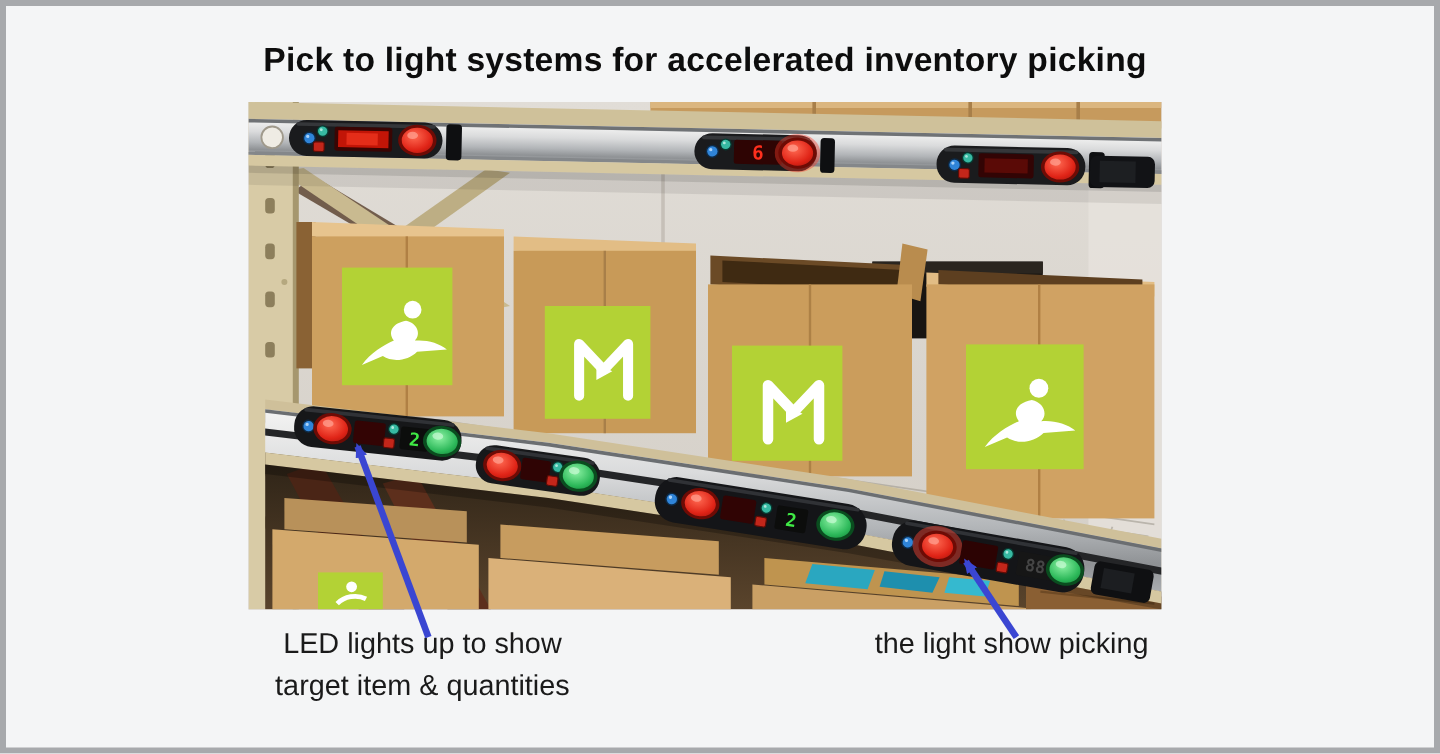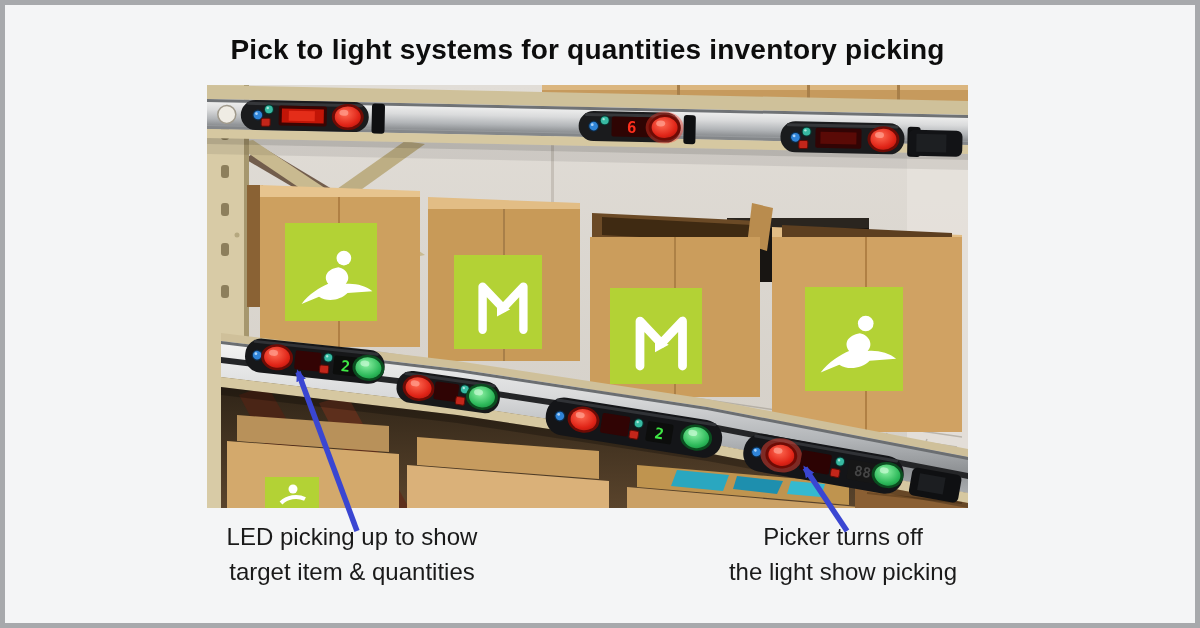--- a/index.html
+++ b/index.html
@@ -25,21 +25,21 @@
   .caption-left{left:202px;top:519px;}
   .caption-right{left:693px;top:519px;}
   .overlay{position:absolute;left:0;top:0;width:1200px;height:628px;pointer-events:none;}
   .led{font-family:"DejaVu Sans Mono",monospace;font-weight:bold;}
 </style>
 </head>
 <body>
 
 <div class="frame">
 
-  <div class="title">Pick to light systems for quantities inventory picking</div>
+  <div class="title">Pick to light systems for accelerated inventory picking</div>
 
   <div class="photo">
     <svg width="761" height="423" viewBox="0 0 761 423" xmlns="http://www.w3.org/2000/svg" xmlns:xlink="http://www.w3.org/1999/xlink">
       <defs>
         <linearGradient id="railMetal" x1="0" y1="0" x2="0" y2="1">
           <stop offset="0" stop-color="#f4f4f3"></stop>
             <stop offset=".35" stop-color="#dadbdc"></stop>
           <stop offset=".65" stop-color="#b2b5b8"></stop>
             <stop offset=".85" stop-color="#8f9295"></stop>
           <stop offset="1" stop-color="#aaadb0"></stop>
@@ -320,25 +320,24 @@
 
         <g transform="translate(706,382) rotate(10)">
           <rect x="0" y="0" width="50" height="28" rx="5" fill="#0f1012"></rect>
           <rect x="8" y="5" width="26" height="17" fill="#1c1e21"></rect>
         </g>
       </g>
     </svg>
   </div>
 
   <div class="caption caption-left">
-    <div>LED picking up to show</div>
+    <div>LED lights up to show</div>
     <div>target item &amp; quantities</div>
   </div>
   <div class="caption caption-right">
-    <div>Picker turns off</div>
     <div>the light show picking</div>
   </div>
 
   <svg class="overlay" viewBox="0 0 1200 628" xmlns="http://www.w3.org/2000/svg">
     <defs>
       <marker id="arrowHead" markerWidth="12" markerHeight="10" refX="9" refY="5" orient="auto" markerUnits="userSpaceOnUse">
         <polygon points="0,0 12,5 0,10" fill="#3a46d2"></polygon>
       </marker>
     </defs>
     <line x1="357" y1="531" x2="298" y2="372" stroke="#3a46d2" stroke-width="5.5" marker-end="url(#arrowHead)"></line>

